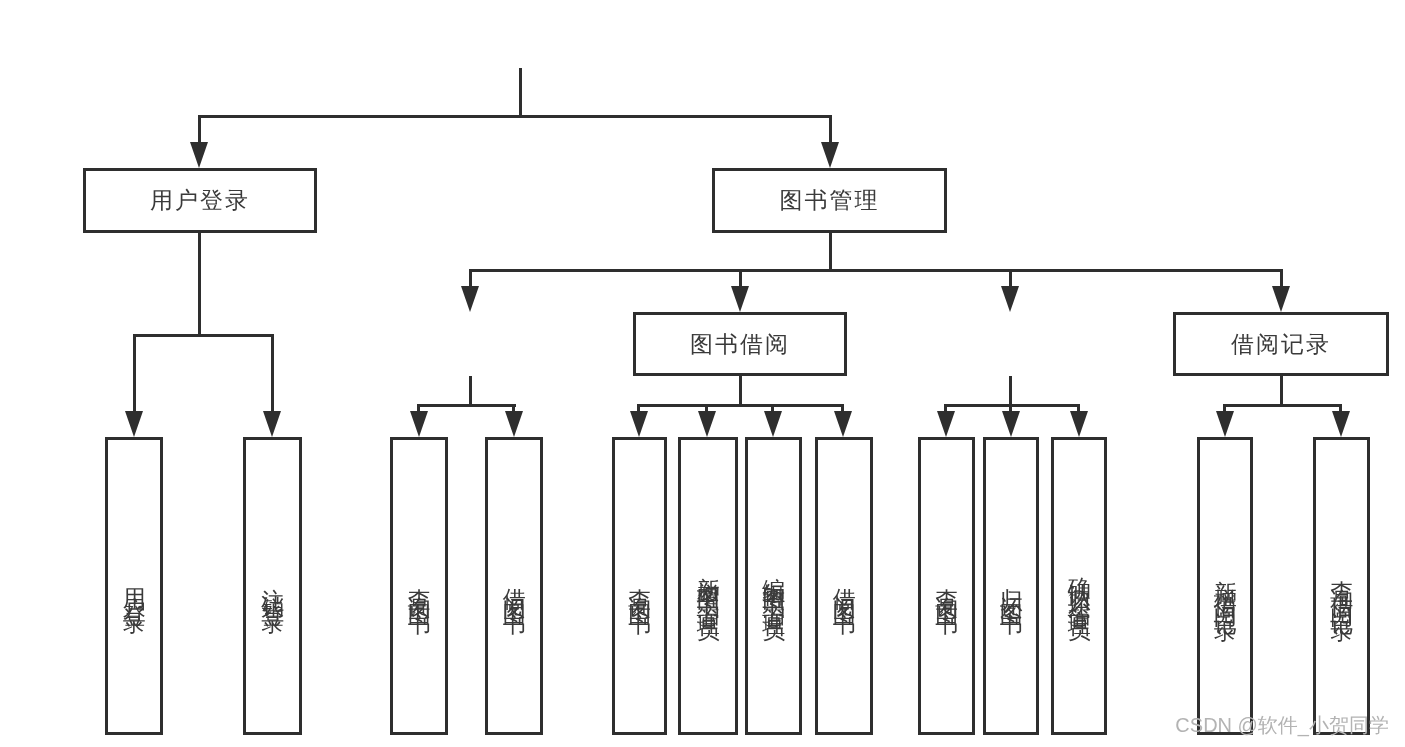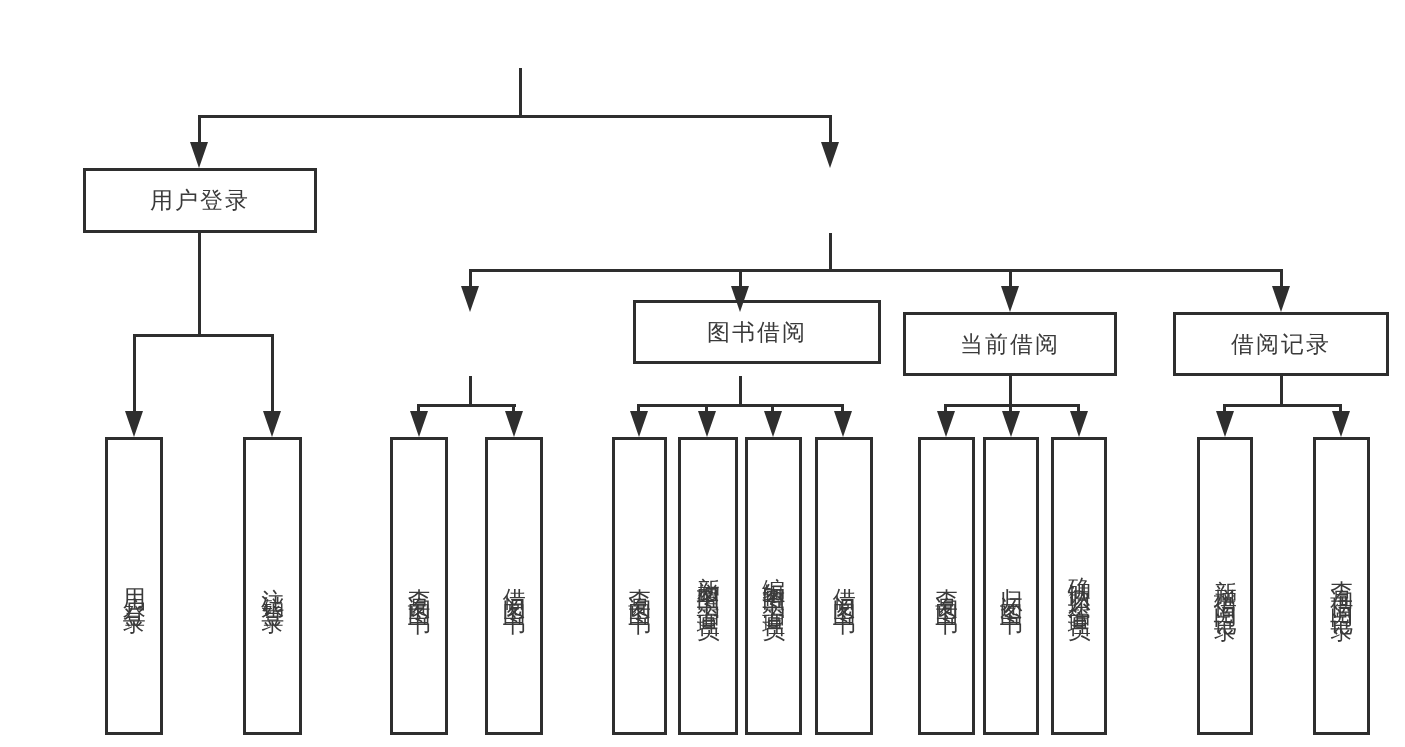--- a/index.html
+++ b/index.html
@@ -27,23 +27,23 @@
   .wm{position:absolute;right:16px;top:712px;font-size:20px;color:#b3b3b3;
       white-space:nowrap;z-index:5;}
 </style>
 </head>
 <body>
 
 <div class="canvas">
 
 
   <div class="node" style="left:83px;top:168px;width:234px;height:65px">用户登录</div>
+  <div class="node" style="left:712px;top:168px;width:235px;height:65px">图书管理</div>
 
-  <div class="node" style="left:633px;top:300px;width:248px;height:64px">图书借阅</div>
-  <div class="node" style="left:903px;top:312px;width:214px;height:64px">当前借阅</div>
+  <div class="node" style="left:633px;top:312px;width:214px;height:64px">图书借阅</div>
   <div class="node" style="left:1173px;top:312px;width:216px;height:64px">借阅记录</div>
 
   <div class="vnode" style="left:105px;width:58px">用户登录</div>
   <div class="vnode" style="left:243px;width:59px">注销登录</div>
 
   <div class="vnode" style="left:390px;width:58px">查询图书</div>
   <div class="vnode" style="left:485px;width:58px">借阅图书</div>
 
   <div class="vnode" style="left:612px;width:55px">查询图书</div>
   <div class="vnode" style="left:678px;width:60px;letter-spacing:6px">新增图书（管理员）</div>
@@ -109,14 +109,15 @@
   <div class="vl" style="left:1077px;top:404px;height:9px"></div>
   <div class="ar" style="left:1070px;top:411px"></div>
 
   <div class="vl" style="left:1280px;top:376px;height:31px"></div>
   <div class="hl" style="left:1223px;top:404px;width:119px"></div>
   <div class="vl" style="left:1223px;top:404px;height:9px"></div>
   <div class="ar" style="left:1216px;top:411px"></div>
   <div class="vl" style="left:1339px;top:404px;height:9px"></div>
   <div class="ar" style="left:1332px;top:411px"></div>
 
+  <div class="wm">CSDN @软件_小贺同学</div>
 
 </div>
 
 </body></html>

